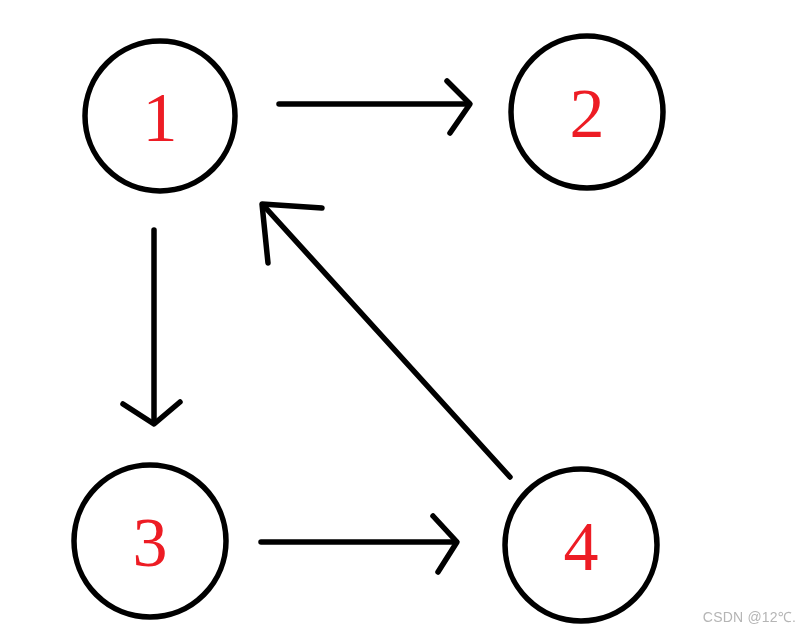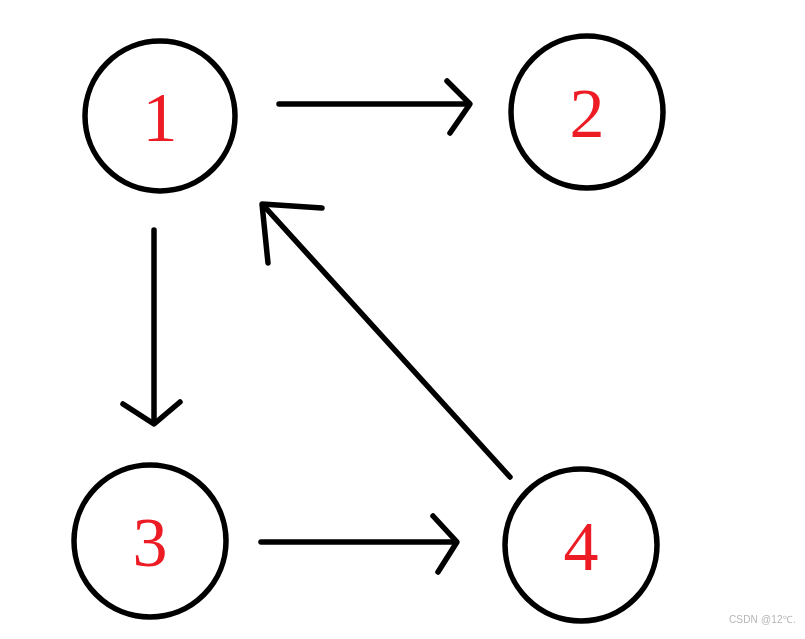--- a/index.html
+++ b/index.html
@@ -35,21 +35,21 @@
     stroke: #000000;
     stroke-width: 5.5;
     fill: none;
     stroke-linecap: round;
     stroke-linejoin: round;
   }
   .watermark {
     position: absolute;
     right: 9px;
     bottom: 13px;
-    font-size: 10px;
+    font-size: 14px;
     color: #b5b5b5;
     letter-spacing: 0.2px;
     user-select: none;
     margin-left: 20px;
   }
 </style>
 </head>
 <body>
 
 <div class="canvas">

